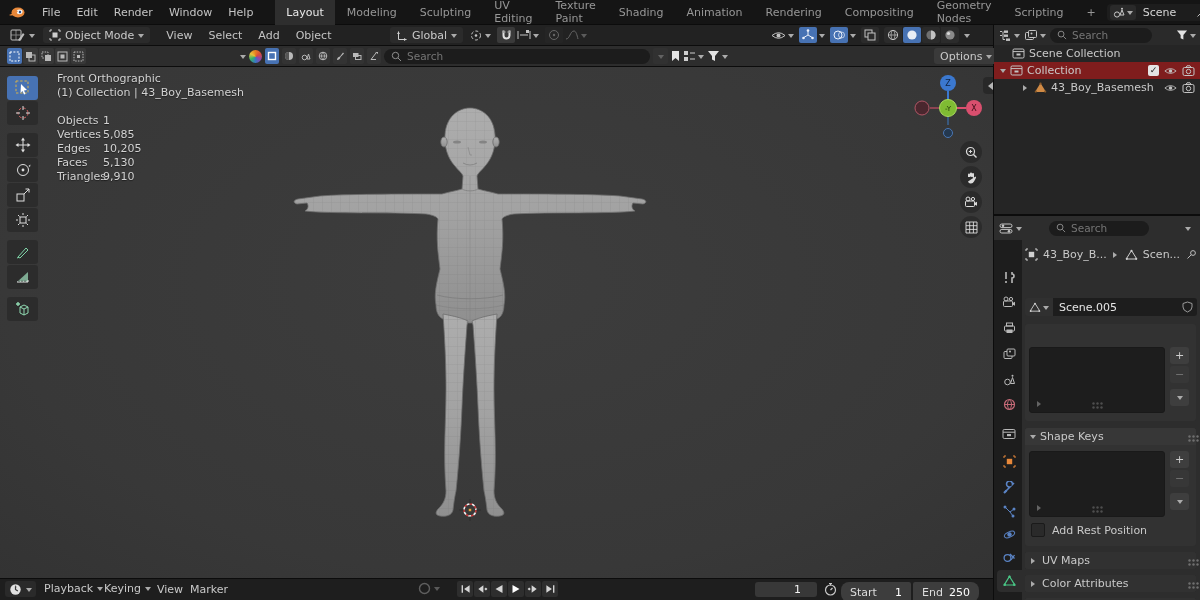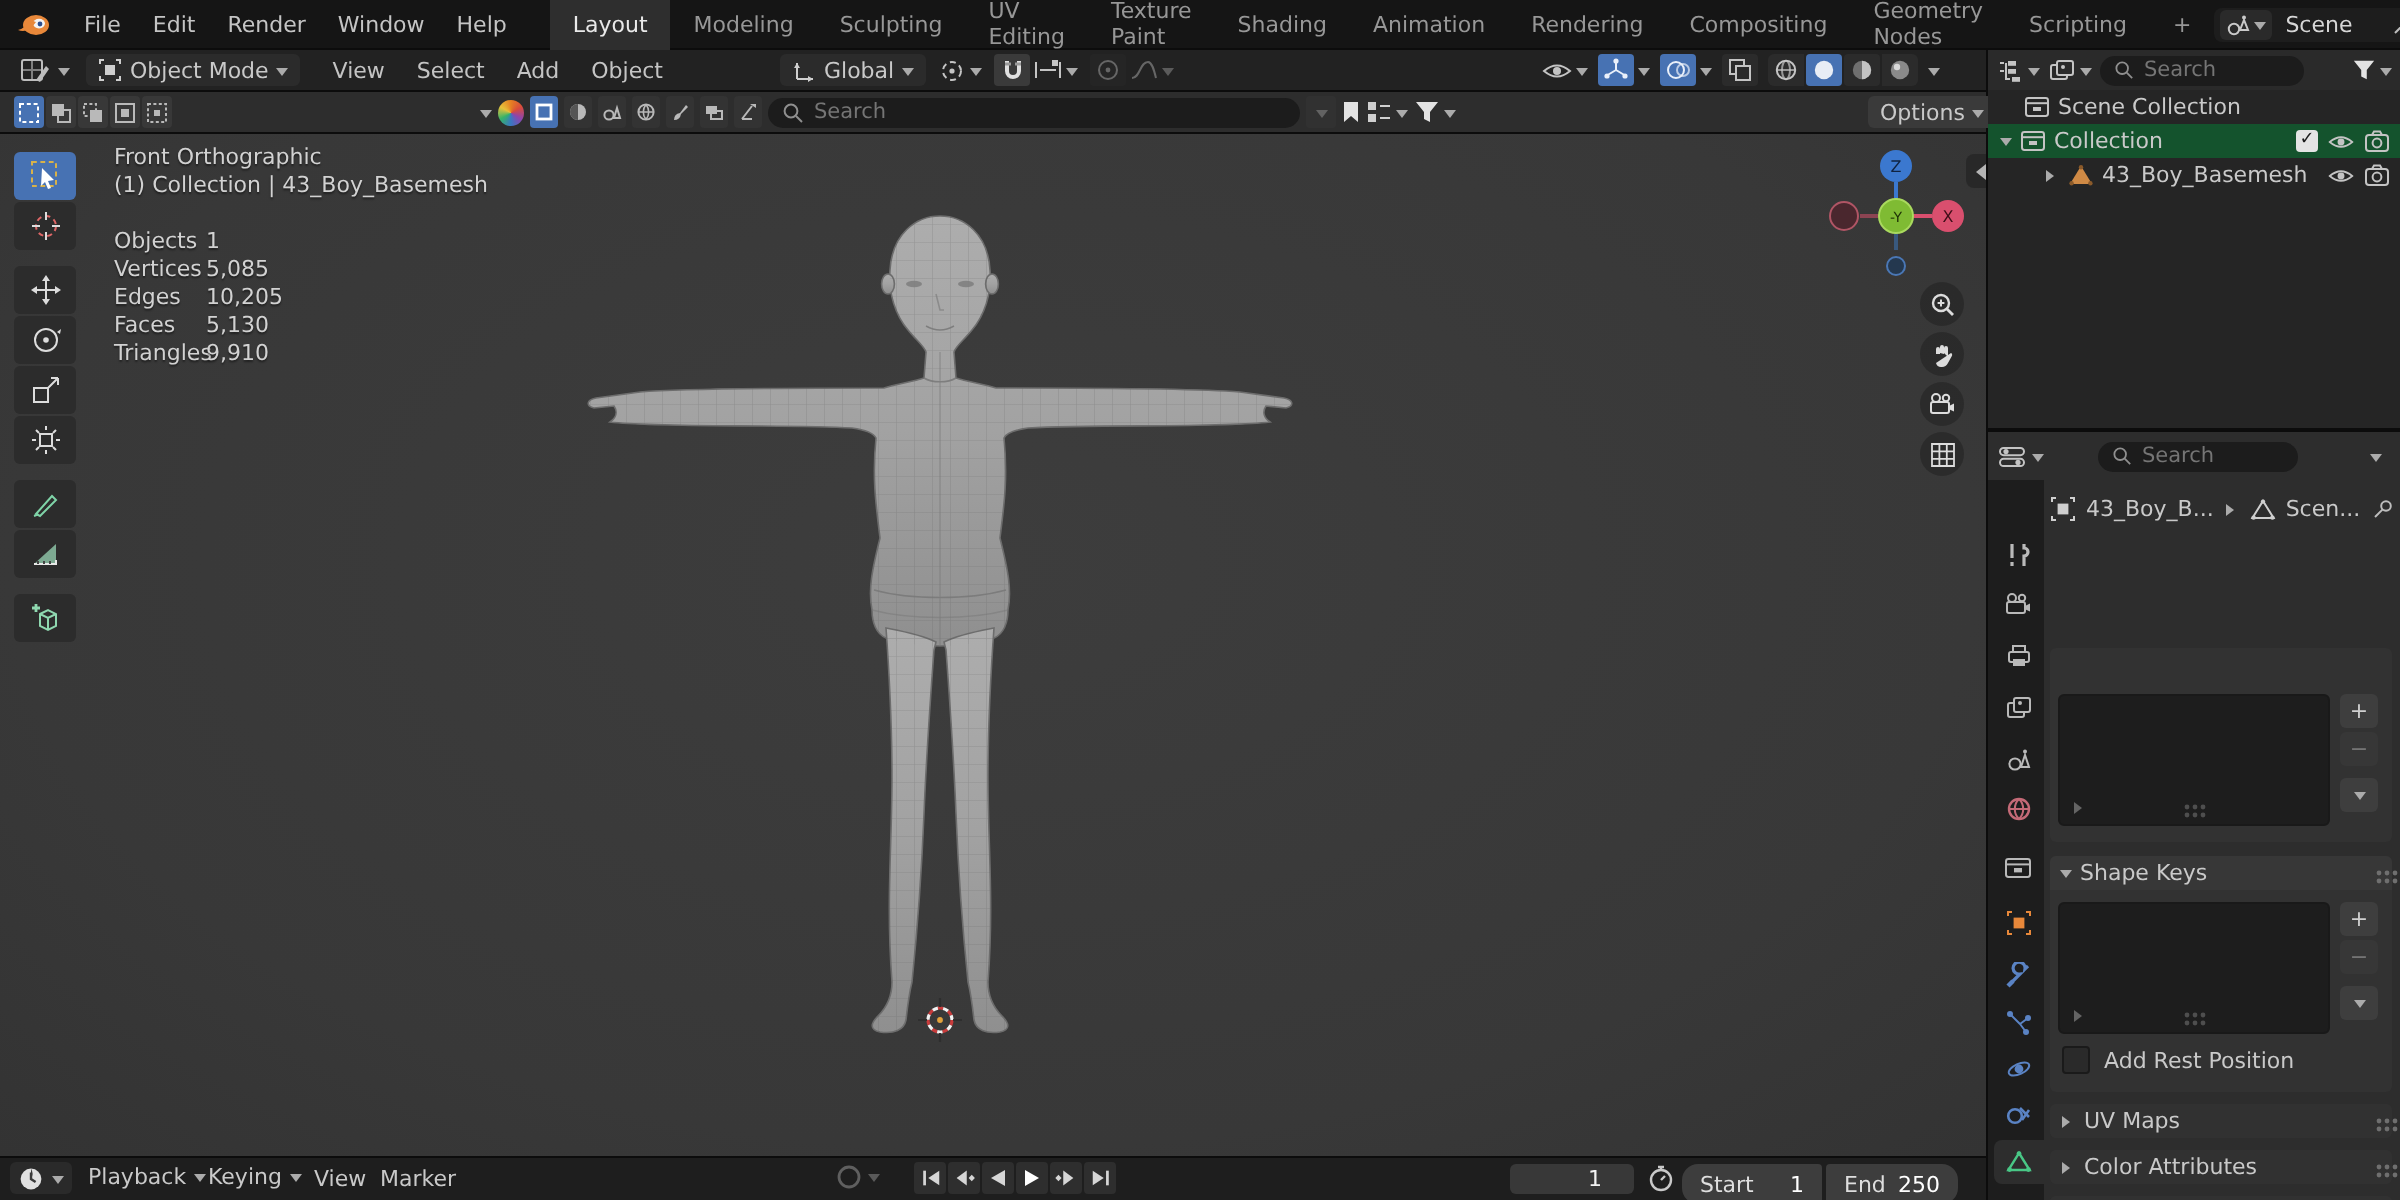--- a/index.html
+++ b/index.html
@@ -39,21 +39,21 @@
   .tbtn{width:31px;height:24px;background:#2c2c2c;border-radius:3px;margin-bottom:1px;display:flex;align-items:center;justify-content:center;}
   .tbtn.on{background:#4772b3;}
   .tgap{height:7px;}
   .ovl{color:#d2d2d2;text-shadow:0 1px 1px rgba(0,0,0,.45);}
   .statlbl{display:inline-block;width:46px;}
   .navbtn{width:22px;height:22px;border-radius:50%;background:rgba(32,32,32,.55);display:flex;align-items:center;justify-content:center;margin-bottom:3px;}
   
   .outliner{left:994px;top:25px;width:206px;height:189px;background:#252525;position:absolute;}
   .outhead{height:20px;background:#2a2a2a;display:flex;align-items:center;padding:0 4px;gap:4px;}
   .orow{height:17px;display:flex;align-items:center;gap:4px;padding-left:6px;position:relative;}
-  .orow.alt{background:#14532d;align-items:center;}
+  .orow.alt{background:#7f1d1d;align-items:center;}
   .oicons{position:absolute;right:5px;top:0;height:17px;display:flex;align-items:center;gap:5px;}
   .cbx{width:11px;height:11px;background:#e4e4e4;border-radius:2px;color:#1b1b1b;font-size:9px;line-height:11px;text-align:center;font-weight:bold;}
   
   .props{left:994px;top:216px;width:206px;height:384px;background:#2a2a2a;position:absolute;}
   .ptabs{position:absolute;left:0;top:24px;width:28px;height:360px;background:#1d1d1d;}
   .ptab{position:absolute;left:2px;width:26px;height:22px;display:flex;align-items:center;justify-content:center;}
   .ptab.on{background:#2d2d2d;border-radius:4px 0 0 4px;left:3px;width:25px;}
   .phead{position:absolute;left:0;top:0;width:206px;height:24px;background:#2d2d2d;display:flex;align-items:center;padding:0 5px;box-sizing:border-box;gap:5px;}
   .pcontent{position:absolute;left:28px;top:24px;width:178px;height:360px;background:#2d2d2d;}
   .panel{position:absolute;left:3px;width:171px;background:#323232;border-radius:3px;}
@@ -761,20 +761,37 @@
           </svg>
         <span>Scen...</span>
         <span style="margin-left:auto;">
             <svg class="ic" width="11" height="11" viewBox="0 0 11 11">
               <circle cx="7" cy="4" r="2.4" fill="none" stroke="#bdbdbd"></circle>
               <path d="M5.2,5.8 L1.5,9.5" stroke="#bdbdbd"></path>
             </svg>
           </span>
       </div>
 
+      <div class="row abs" style="left:3px;top:58px;width:172px;gap:0;">
+        <span class="row" style="gap:2px;background:#303030;border-radius:3px 0 0 3px;height:18px;padding:0 4px;">
+          <svg class="ic" width="12" height="11" viewBox="0 0 13 12">
+              <path d="M6.5,1.5 L11.8,10H1.2Z" fill="none" stroke="#cfcfcf"></path>
+              <circle cx="6.5" cy="1.8" r="1" fill="#cfcfcf"></circle>
+              <circle cx="1.8" cy="9.8" r="1" fill="#cfcfcf"></circle>
+              <circle cx="11.2" cy="9.8" r="1" fill="#cfcfcf"></circle>
+            </svg>
+          <span class="chev"></span>
+        </span>
+        <span style="flex:1;background:#1d1d1d;height:18px;display:flex;align-items:center;padding:0 6px;color:#e6e6e6;">Scene.005</span>
+        <span style="background:#1d1d1d;border-radius:0 3px 3px 0;height:18px;display:flex;align-items:center;padding:0 4px;">
+          <svg class="ic" width="11" height="12" viewBox="0 0 11 12">
+              <path d="M5.5,1 L10,2.5 V6 Q10,9.5 5.5,11 Q1,9.5 1,6 V2.5Z" fill="none" stroke="#9a9a9a"></path>
+            </svg>
+        </span>
+      </div>
 
       <div class="panel" style="top:84px;height:97px;">
         <div class="lbox" style="left:4px;top:23px;width:136px;height:66px;">
           <span class="chevr abs" style="left:6px;bottom:5px;opacity:.5;"></span>
           <span class="grip sm abs" style="left:62px;bottom:7px;opacity:.6;"></span>
         </div>
         <div class="abs" style="left:145px;top:23px;">
           <div class="sq" style="margin-bottom:2px;">+</div>
           <div class="sq dim" style="margin-bottom:6px;">−</div>
           <div class="sq">

